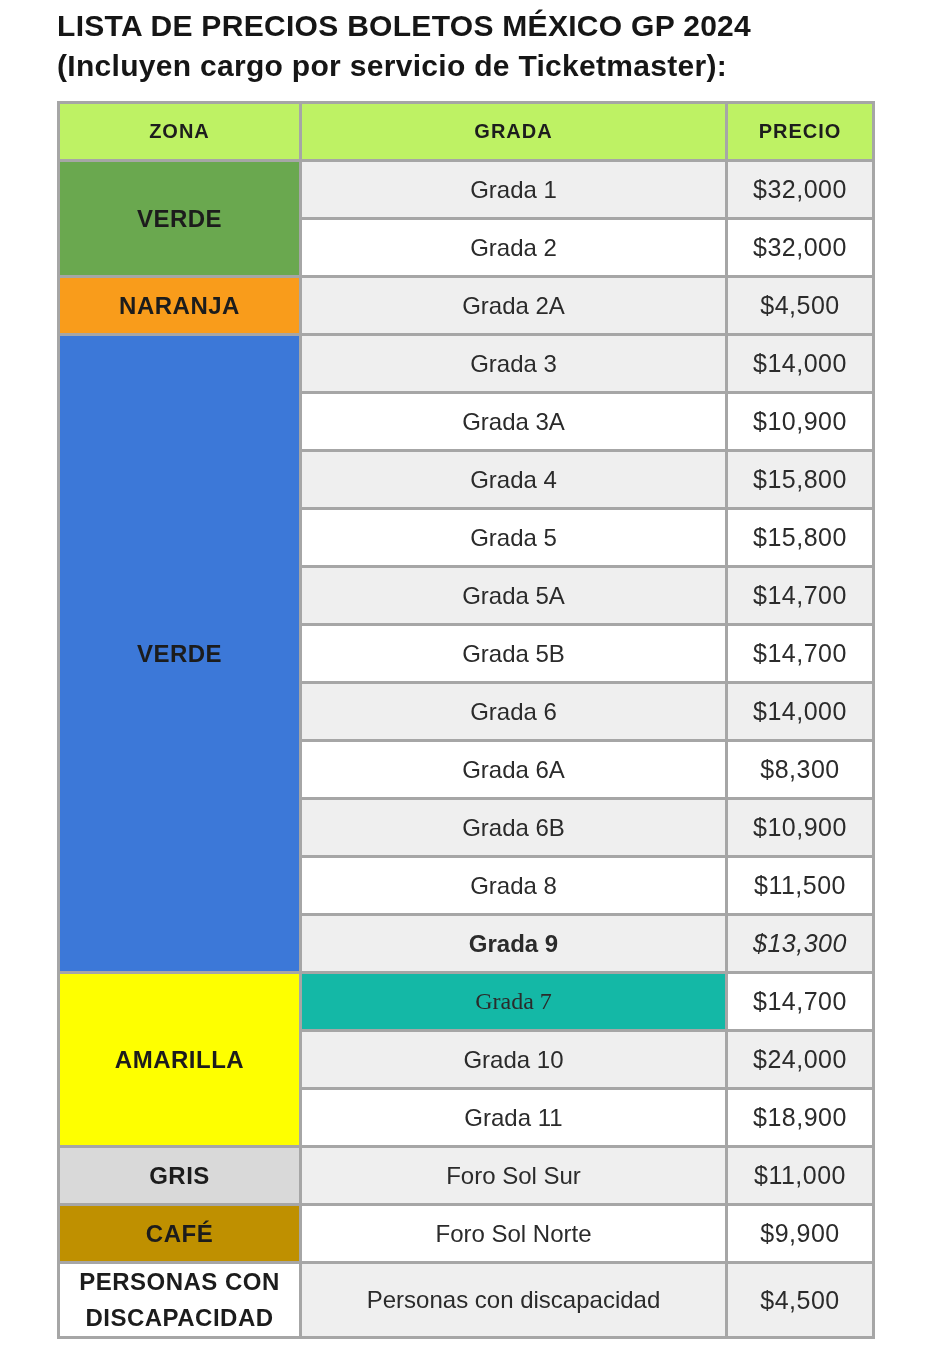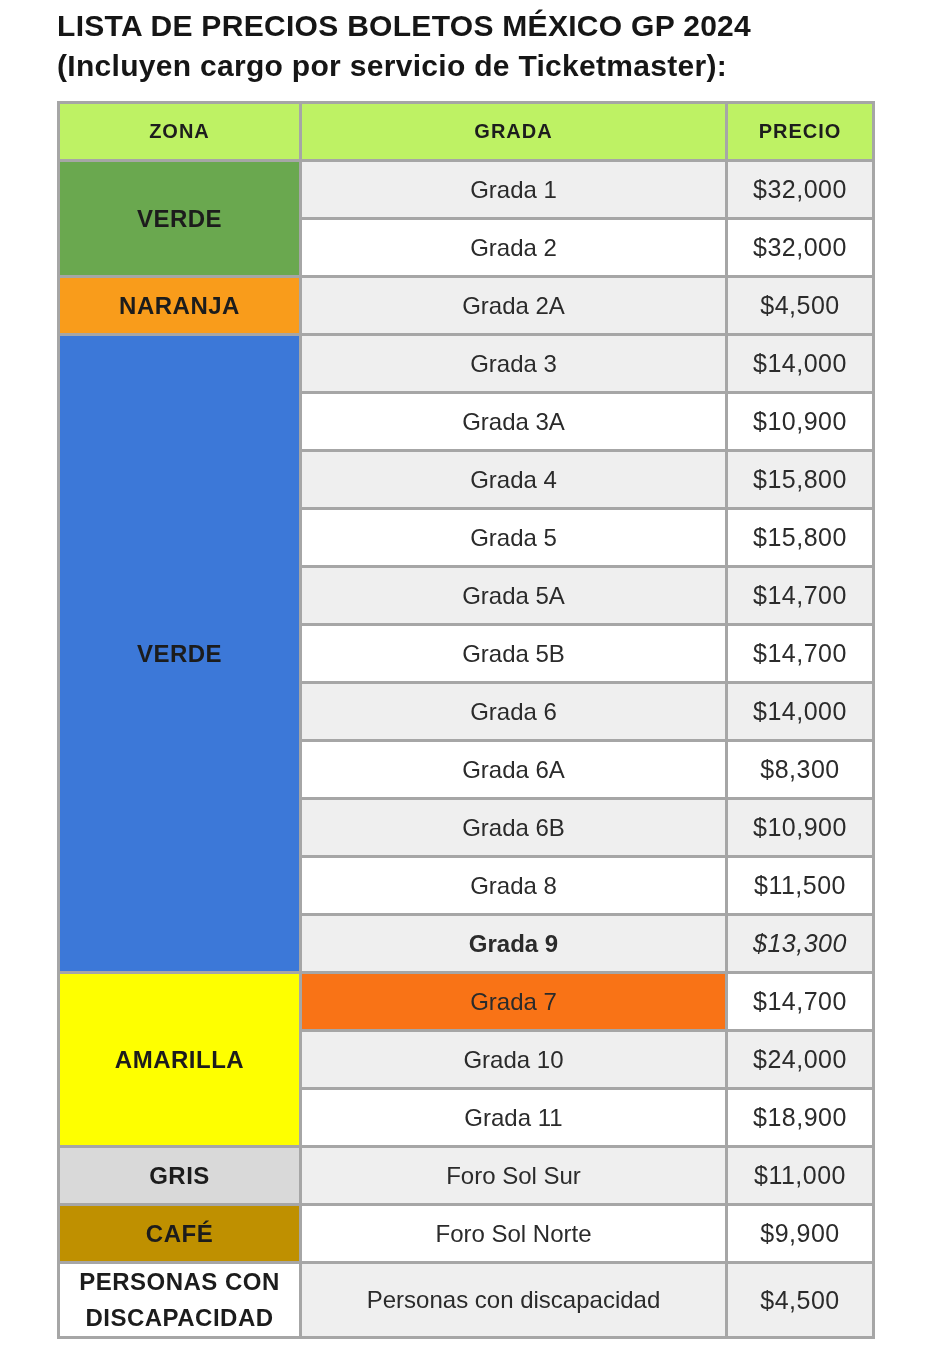--- a/index.html
+++ b/index.html
@@ -148,21 +148,21 @@
         <td class="grada" style="background: rgb(255, 255, 255);">Grada 8</td>
         <td class="precio" style="background: rgb(255, 255, 255);">$11,500</td>
       </tr>
       <tr class="row">
         <td class="grada" style="background: rgb(239, 239, 239); font-weight: bold;">Grada 9</td>
         <td class="precio" style="background: rgb(239, 239, 239); font-style: italic;">$13,300</td>
       </tr>
 
       <tr class="row">
         <td class="zone" rowspan="3" style="background: rgb(254, 255, 0);">AMARILLA</td>
-        <td class="grada" style="background: #f97316;">Grada 7</td>
+        <td class="grada" style="background: #14b8a6; font-family: Liberation Serif, serif;">Grada 7</td>
         <td class="precio" style="background: rgb(255, 255, 255);">$14,700</td>
       </tr>
       <tr class="row">
         <td class="grada" style="background: rgb(239, 239, 239);">Grada 10</td>
         <td class="precio" style="background: rgb(239, 239, 239);">$24,000</td>
       </tr>
       <tr class="row">
         <td class="grada" style="background: rgb(255, 255, 255);">Grada 11</td>
         <td class="precio" style="background: rgb(255, 255, 255);">$18,900</td>
       </tr>

